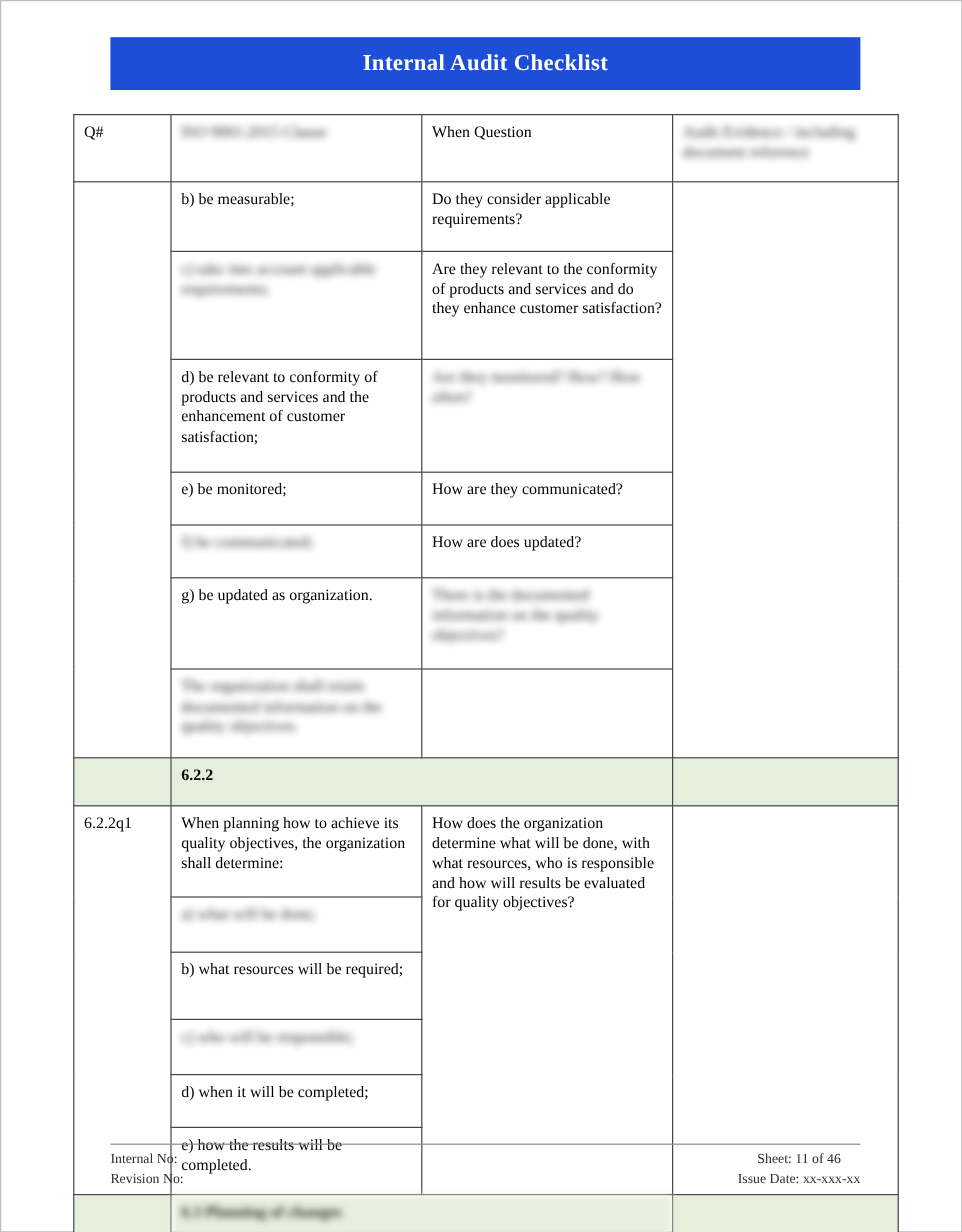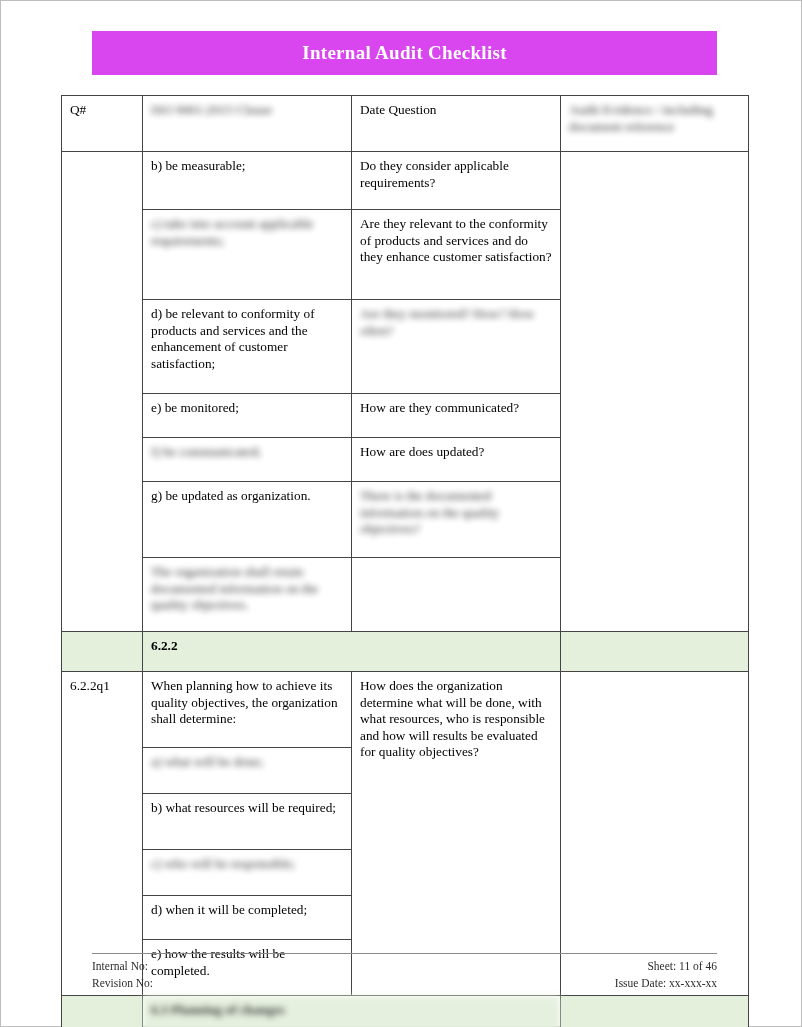--- a/index.html
+++ b/index.html
@@ -24,21 +24,21 @@
     box-sizing: border-box;
     background: #fff;
   }
   
   .title-banner {
     position: absolute;
     left: 91px;
     top: 30px;
     width: 625px;
     height: 44px;
-    background: #d946ef;
+    background: #1d4ed8;
     color: #ffffff;
     font-family: "Liberation Serif", serif;
     font-weight: bold;
     font-size: 19px;
     display: flex;
     align-items: center;
     justify-content: center;
     letter-spacing: 0.3px;
   }
   
@@ -96,41 +96,41 @@
   }
   .footer .rule {
     border-top: 1px solid #8a8a8a;
     margin-bottom: 4px;
   }
   .footer .cols {
     display: flex;
     justify-content: space-between;
   }
   .footer .left div, .footer .right div { line-height: 1.45; }
-  .footer .right { text-align: right; }
+  .footer .right { text-align: center; }
 </style>
 </head>
 <body>
 
 <div class="page">
 
   <div class="title-banner">Internal Audit Checklist</div>
 
   <table class="tbl">
     <colgroup>
       <col class="col-q">
       <col class="col-cl">
       <col class="col-aq">
       <col class="col-ref">
     </colgroup>
     <thead>
       <tr>
         <td class="hdr-cell">Q#</td>
         <td class="hdr-cell blur">ISO 9001:2015 Clause</td>
-        <td class="hdr-cell">Date Question</td>
+        <td class="hdr-cell">When Question</td>
         <td class="hdr-cell blur">Audit Evidence / including document reference</td>
       </tr>
     </thead>
     <tbody>
 
       <tr>
         <td rowspan="7"></td>
         <td style="height:44px">b)  be measurable;</td>
         <td>Do they consider applicable requirements?</td>
         <td rowspan="7"></td>

